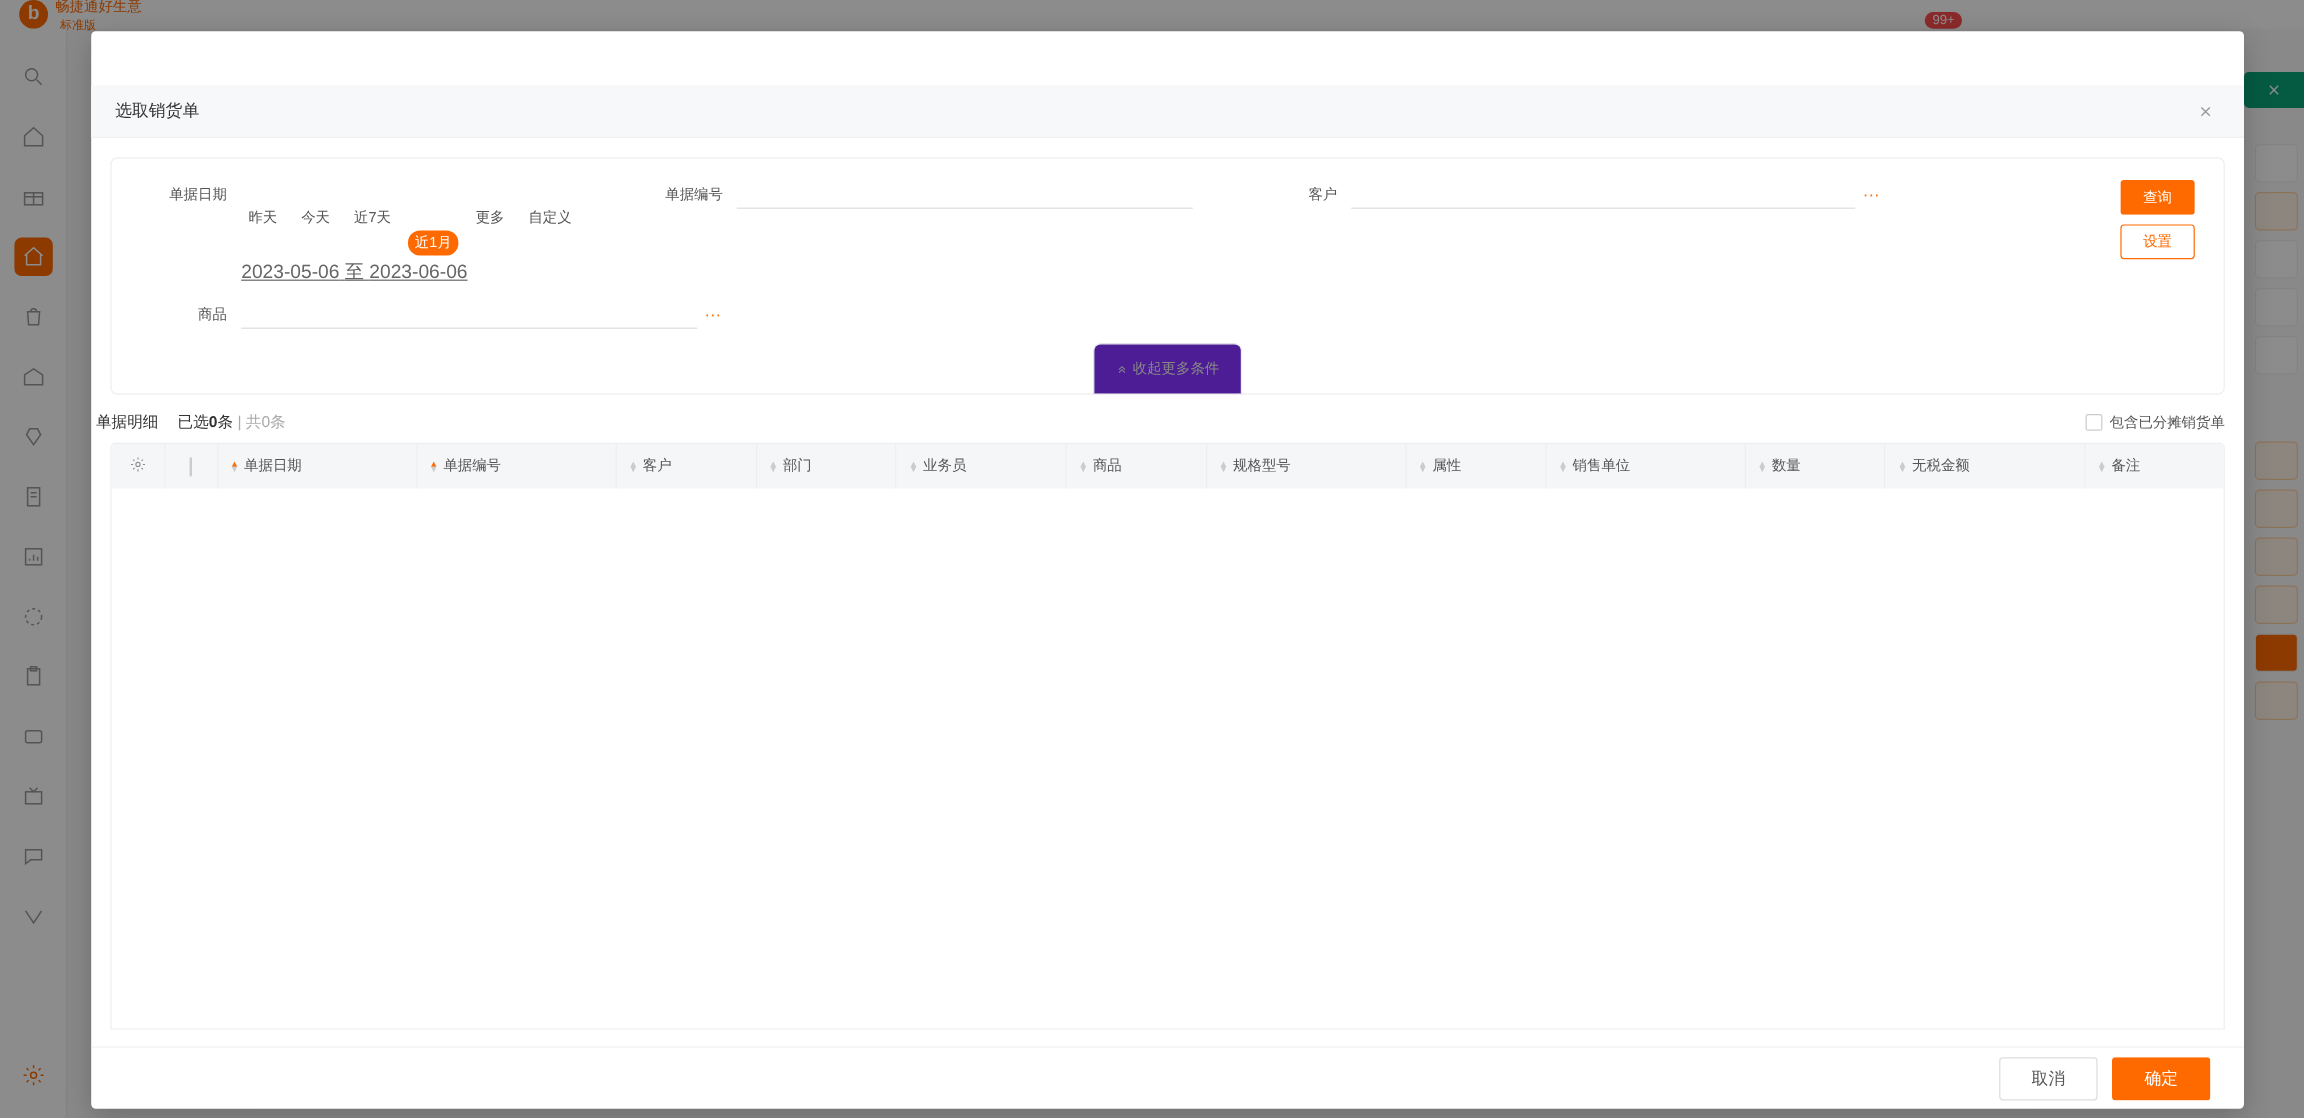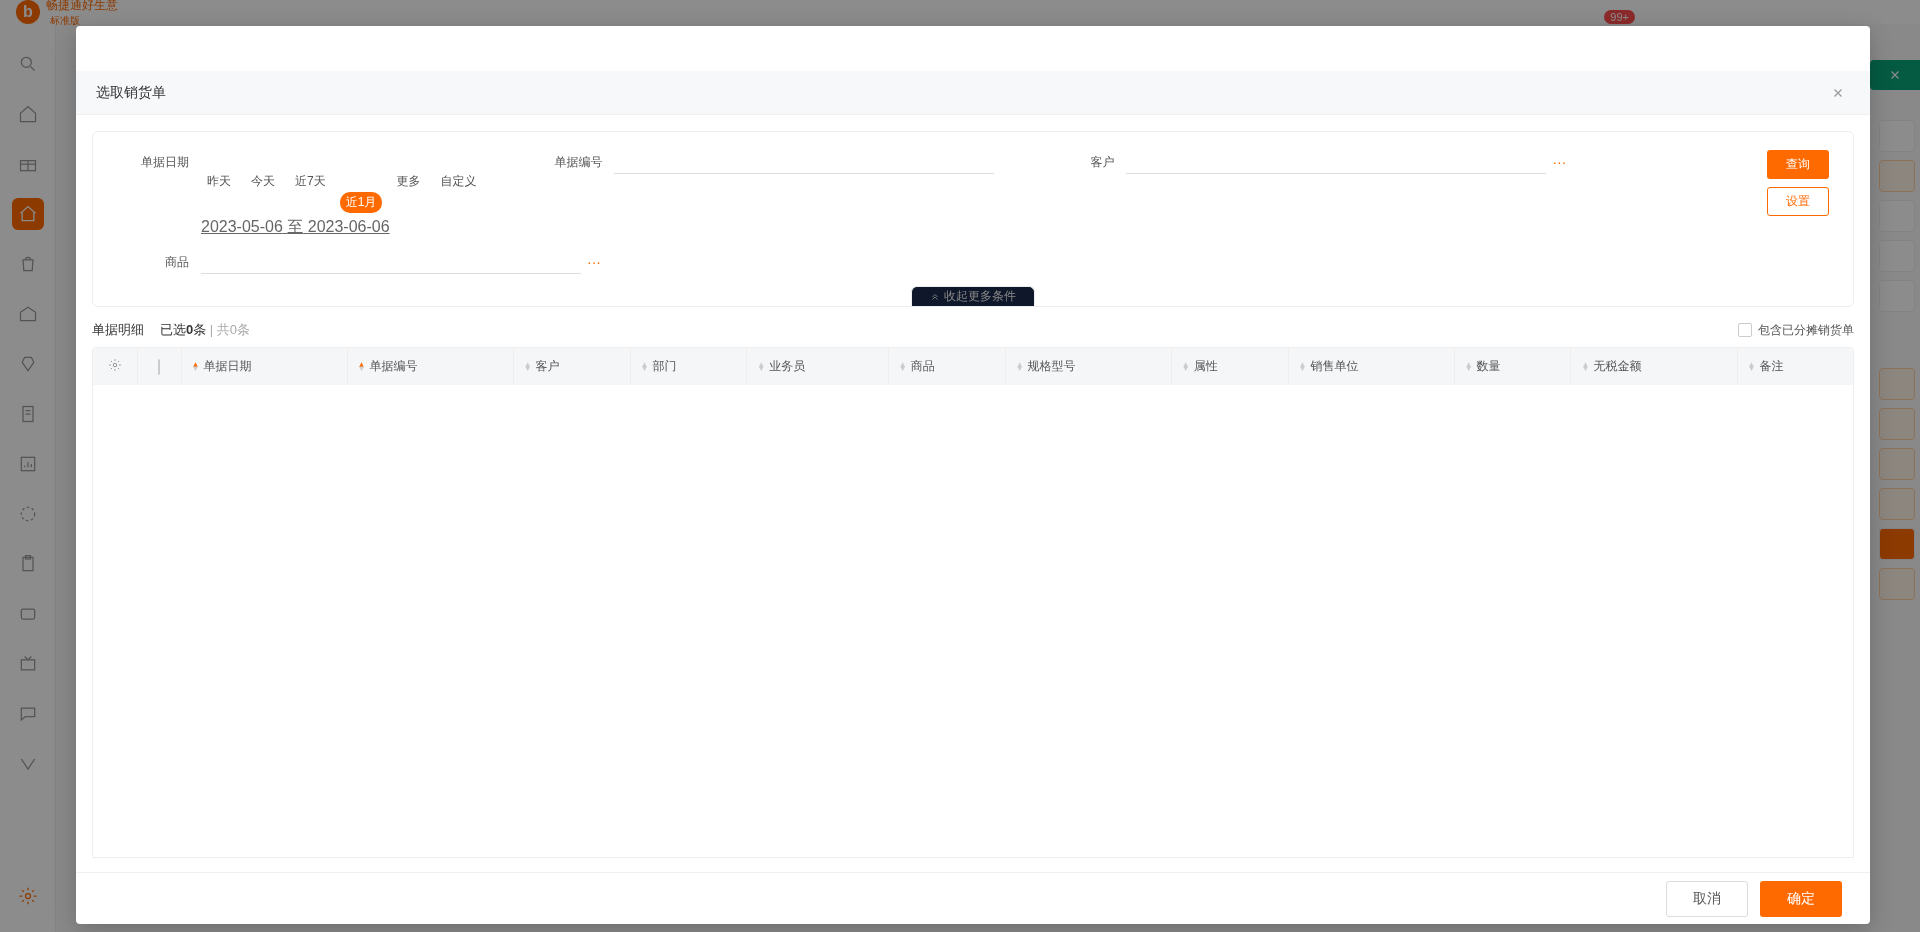--- a/index.html
+++ b/index.html
@@ -45,23 +45,23 @@
 .date-range { font-size: 16px; color: #666; text-decoration: underline; }
 .uline-input { border: none; border-bottom: 1px solid #ddd; height: 24px; width: 380px; font-size: 12px; outline: none; background: transparent; }
 .uline-wrap { position: relative; display: flex; align-items: center; }
 .uline-more { color: #ff6a00; font-size: 14px; margin-left: 6px; cursor: pointer; }
 .filter-actions { position: absolute; right: 24px; top: 18px; display: flex; flex-direction: column; gap: 8px; align-items: flex-end; }
 .btn { padding: 5px 18px; border-radius: 3px; font-size: 12px; cursor: pointer; border: 1px solid transparent; }
 .btn-primary { background: #ff6a00; color: #fff; }
 .btn-outline { background: #fff; color: #ff6a00; border-color: #ff6a00; }
 .btn-default { background: #fff; color: #555; border-color: #ddd; }
 .collapse-bar { display: flex; justify-content: center; margin-top: 8px; }
-.collapse-btn { background: #0f172a; border: 1px solid #eee; border-bottom: none; border-radius: 6px 6px 0 0; padding: 1px 18px; font-size: 12px; color: #888; cursor: pointer; display: flex; align-items: center; gap: 4px; }
-
-.detail-header { margin: 14px 16px 8px 16px; display: flex; align-items: center; justify-content: space-between; font-size: 13px; }
+.collapse-btn { background: #4c1d95; border: 1px solid #eee; border-bottom: none; border-radius: 6px 6px 0 0; padding: 12px 18px; font-size: 12px; color: #888; cursor: pointer; display: flex; align-items: center; gap: 4px; }
+
+.detail-header { margin: 14px 16px 8px 4px; display: flex; align-items: center; justify-content: space-between; font-size: 13px; }
 .detail-left { display: flex; align-items: center; gap: 16px; }
 .detail-title { color: #333; font-weight: 500; }
 .detail-sel { color: #333; }
 .detail-sel b { font-weight: 600; }
 .detail-tot { color: #aaa; }
 .detail-right { display: flex; align-items: center; gap: 6px; font-size: 12px; color: #555; }
 .chk { width: 14px; height: 14px; border: 1px solid #ccc; border-radius: 2px; cursor: pointer; }
 
 .table-wrap { margin: 0 16px; flex: 1; overflow: auto; border: 1px solid #eee; border-radius: 4px 4px 0 0; }
 table { width: 100%; border-collapse: collapse; }

